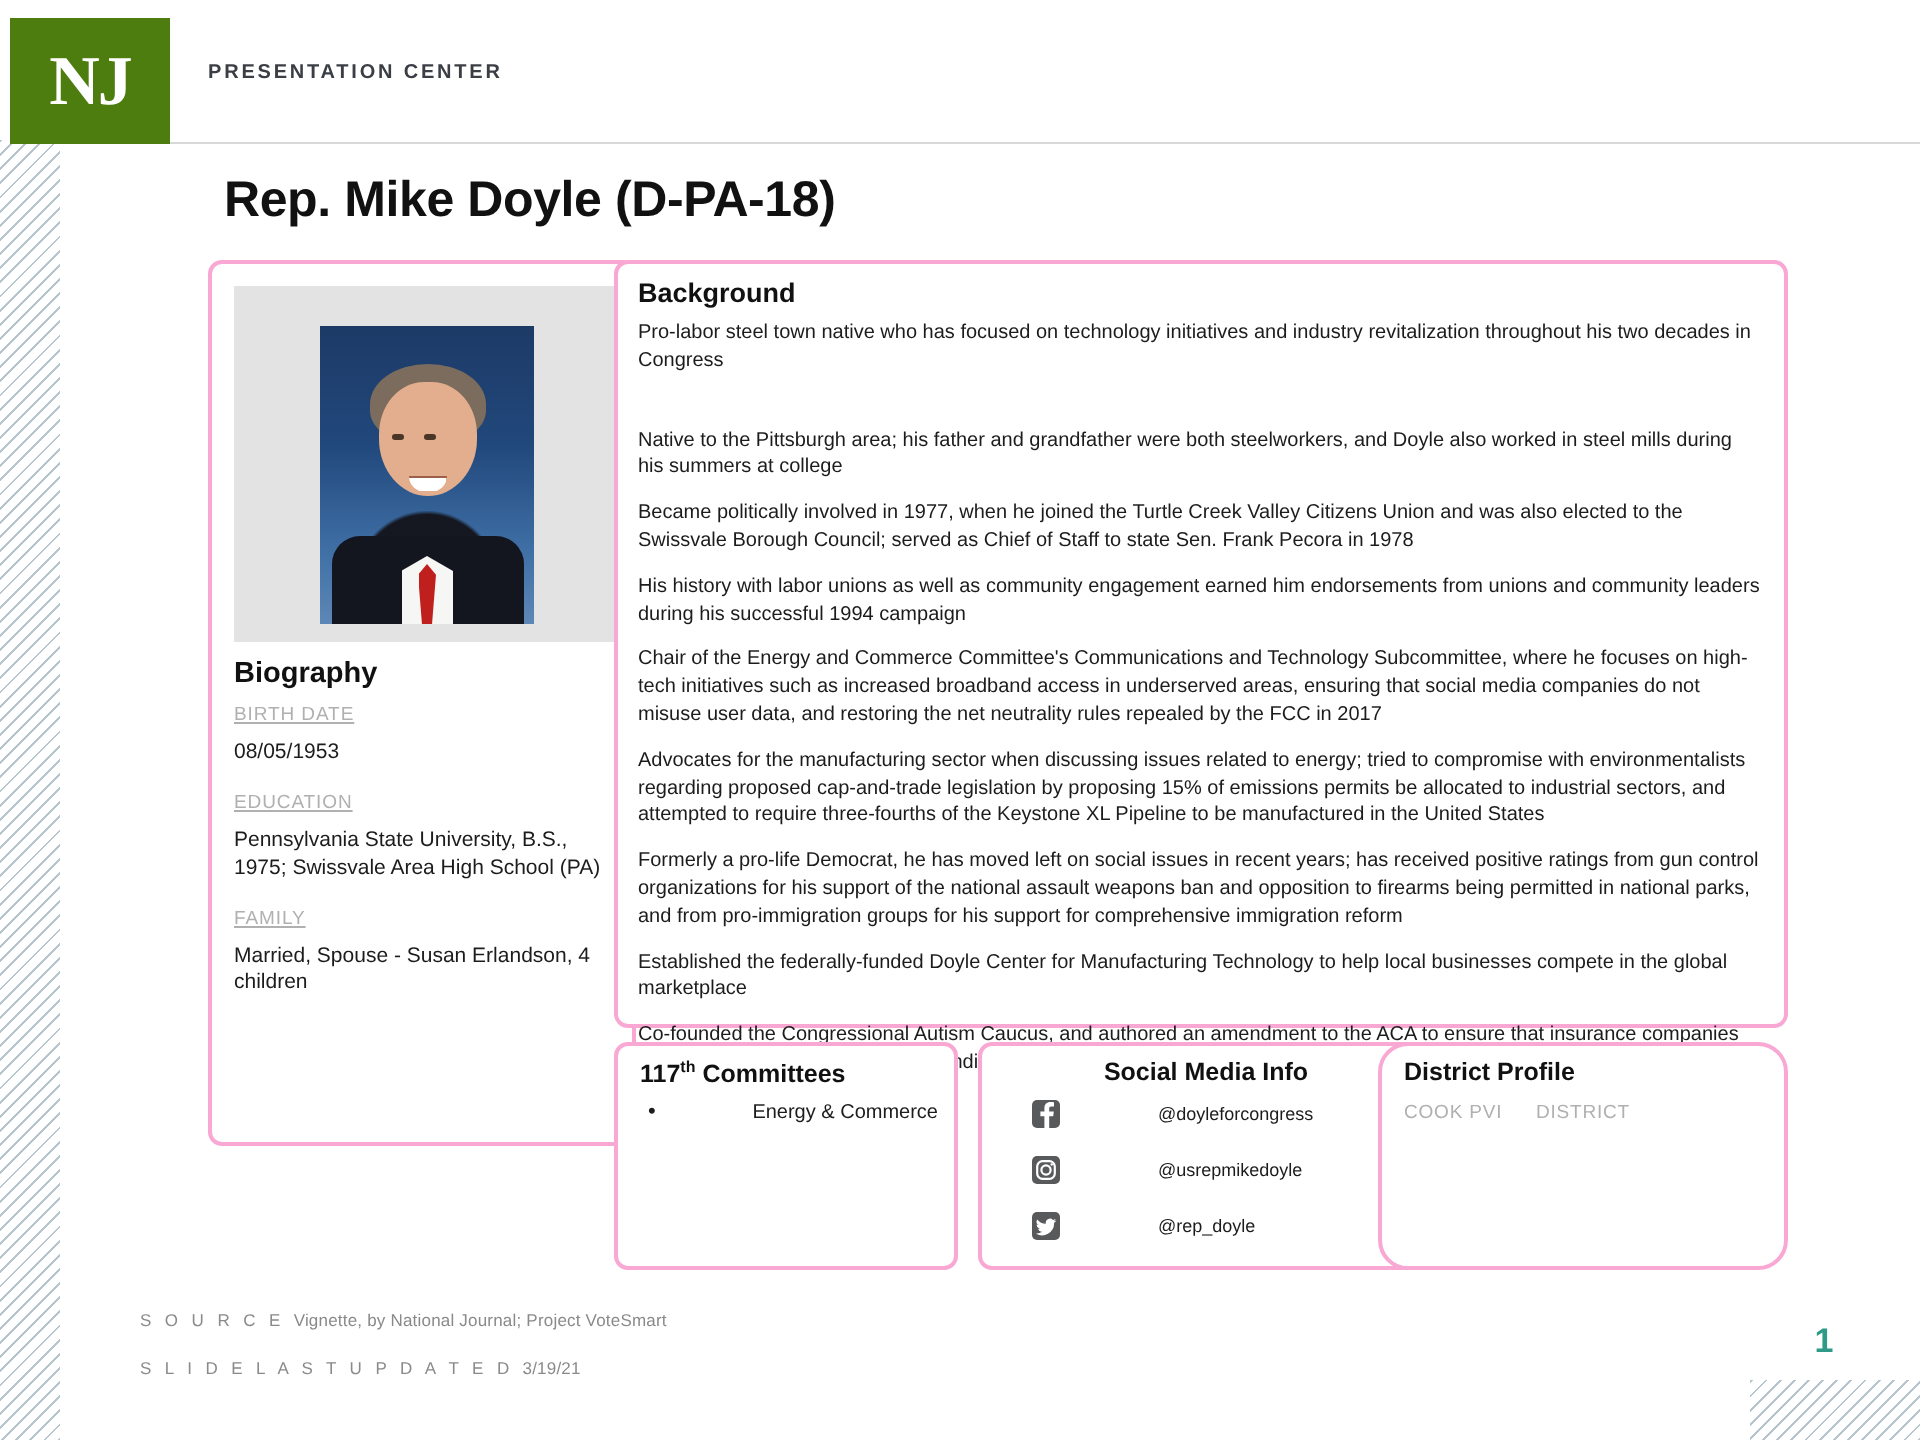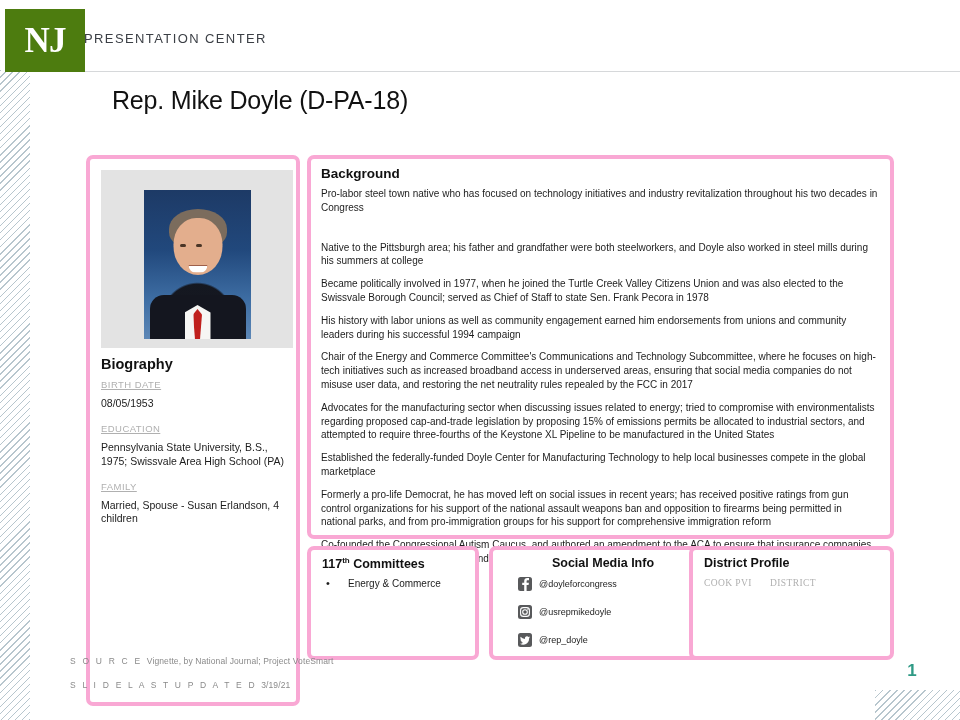--- a/index.html
+++ b/index.html
@@ -49,55 +49,54 @@
   .logo-text {
     color: #ffffff;
     font-family: "Liberation Serif", serif;
     font-weight: bold;
     font-size: 35px;
     letter-spacing: -1px;
     line-height: 1;
   }
   .pc-title {
     position: absolute;
-    left: 84px; top: 31px;
-    font-size: 13px;
-    font-weight: normal;
+    left: 104px; top: 31px;
+    font-size: 10px;
+    font-weight: bold;
     letter-spacing: 1.4px;
     color: #3b3f45;
   }
   .header-rule {
     position: absolute;
     left: 85px; top: 71px;
     width: 875px; height: 1px;
     background: #d6d8da;
   }
 
   
   .slide-title {
     position: absolute;
     left: 112px; top: 86px;
     font-size: 25px;
-    font-weight: normal;
+    font-weight: bold;
     color: #111111;
     letter-spacing: -0.2px;
   }
 
   
   .card {
     position: absolute;
     background: #ffffff;
-    border: 4px solid #f9a8d4;
+    border: 2px solid #f9a8d4;
     border-radius: 7px;
     box-sizing: border-box;
-    margin-top: 25px;
-  }
-
-  
-  .bio-card { left: 86px; top: 130px; width: 214px; height: 551px; padding-left: 48px; }
+  }
+
+  
+  .bio-card { left: 104px; top: 130px; width: 214px; height: 443px; padding-left: 48px; }
   .photo-frame {
     position: absolute;
     left: 11px; top: 11px;
     width: 192px; height: 178px;
     background: #e3e3e3;
   }
   .photo {
     position: absolute;
     left: 43px; top: 20px;
     width: 107px; height: 149px;
@@ -193,23 +192,23 @@
   }
   .bg-p {
     font-size: 10px;
     line-height: 1.38;
     color: #1c1c1c;
     margin: 0 0 9px 0;
   }
   .bg-p.gap { margin-bottom: 26px; }
 
   
-  .cmt-card  { left: 307px; top: 521px; width: 172px; height: 114px; }
+  .cmt-card  { left: 307px; top: 521px; width: 172px; height: 114px; text-align: right; }
   .soc-card  { left: 489px; top: 521px; width: 228px; height: 114px; }
-  .dist-card { left: 689px; top: 521px; width: 205px; height: 114px; }
+  .dist-card { left: 689px; top: 521px; width: 205px; height: 114px; border-radius: 15px; }
 
   .mini-head {
     position: absolute; left: 11px; top: 6px;
     font-size: 12.5px; font-weight: bold; color: #111;
   }
   .mini-head.centered {
     left: 0; right: 0; text-align: center;
   }
   .sup { font-size: 8px; vertical-align: super; }
 
@@ -227,34 +226,35 @@
     position: absolute; left: 4px; top: -1px;
     font-size: 11px; color: #1c1c1c;
   }
 
   .soc-list {
     position: absolute; left: 25px; top: 27px; right: 6px;
   }
   .soc-row {
     display: flex; align-items: center;
     margin-bottom: 14px;
+    gap: 42px;
   }
   .soc-icon {
     width: 14px; height: 14px;
     background: #58595b;
     border-radius: 2.5px;
     margin-right: 7px;
     flex: 0 0 auto;
     position: relative;
   }
   .soc-icon svg { position: absolute; left: 0; top: 0; }
   .soc-handle { font-size: 9px; color: #1c1c1c; }
 
   .dist-grid {
-    position: absolute; left: 11px; top: 28px; right: 0; font-family: Liberation Serif, serif;
+    position: absolute; left: 11px; top: 28px; right: 0;
   }
   .dist-labels, .dist-values { display: flex; }
   .dist-labels > div, .dist-values > div { box-sizing: border-box; }
   .dl-1 { width: 66px; }
   .dist-labels > div {
     font-size: 9.5px; letter-spacing: 0.4px; color: #b0b0b0;
   }
   .dist-values > div {
     font-size: 10.5px; color: #1c1c1c; padding-top: 9px;
   }
@@ -322,22 +322,22 @@
 
 <div class="card bg-card">
   <div class="bg-head">Background</div>
   <div class="bg-body">
     <p class="bg-p gap">Pro-labor steel town native who has focused on technology initiatives and industry revitalization throughout his two decades in Congress</p>
     <p class="bg-p">Native to the Pittsburgh area; his father and grandfather were both steelworkers, and Doyle also worked in steel mills during his summers at college</p>
     <p class="bg-p">Became politically involved in 1977, when he joined the Turtle Creek Valley Citizens Union and was also elected to the Swissvale Borough Council; served as Chief of Staff to state Sen. Frank Pecora in 1978</p>
     <p class="bg-p">His history with labor unions as well as community engagement earned him endorsements from unions and community leaders during his successful 1994 campaign</p>
     <p class="bg-p">Chair of the Energy and Commerce Committee's Communications and Technology Subcommittee, where he focuses on high-tech initiatives such as increased broadband access in underserved areas, ensuring that social media companies do not misuse user data, and restoring the net neutrality rules repealed by the FCC in 2017</p>
     <p class="bg-p">Advocates for the manufacturing sector when discussing issues related to energy; tried to compromise with environmentalists regarding proposed cap-and-trade legislation by proposing 15% of emissions permits be allocated to industrial sectors, and attempted to require three-fourths of the Keystone XL Pipeline to be manufactured in the United States</p>
+    <p class="bg-p">Formerly a pro-life Democrat, he has moved left on social issues in recent years; has received positive ratings from gun control organizations for his support of the national assault weapons ban and opposition to firearms being permitted in national parks, and from pro-immigration groups for his support for comprehensive immigration reform</p>
     <p class="bg-p">Established the federally-funded Doyle Center for Manufacturing Technology to help local businesses compete in the global marketplace</p>
-    <p class="bg-p">Formerly a pro-life Democrat, he has moved left on social issues in recent years; has received positive ratings from gun control organizations for his support of the national assault weapons ban and opposition to firearms being permitted in national parks, and from pro-immigration groups for his support for comprehensive immigration reform</p>
     <p class="bg-p">Co-founded the Congressional Autism Caucus, and authored an amendment to the ACA to ensure that insurance companies would cover treatments for autistic individuals</p>
   </div>
 </div>
 
 <div class="card cmt-card">
   <div class="mini-head"><span>117</span><span class="sup">th</span><span> Committees</span></div>
   <ul class="cmt-list">
     <li class="cmt-item">Energy &amp; Commerce</li>
   </ul>
 </div>

